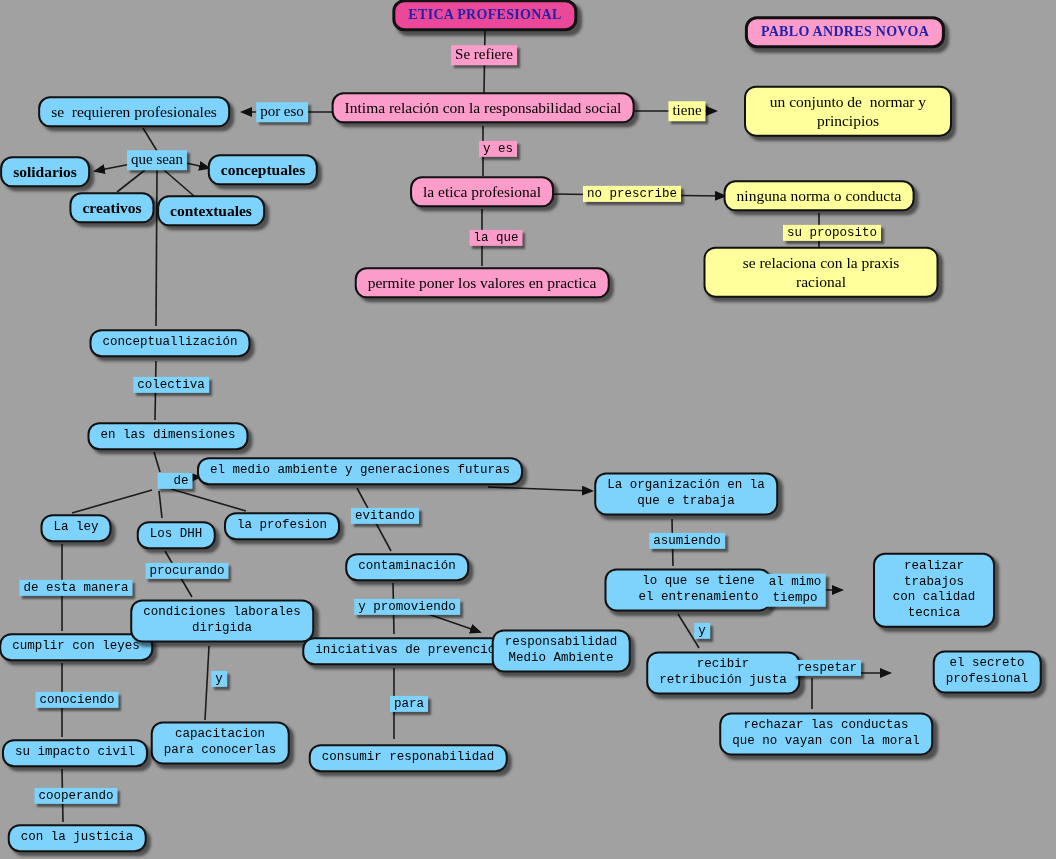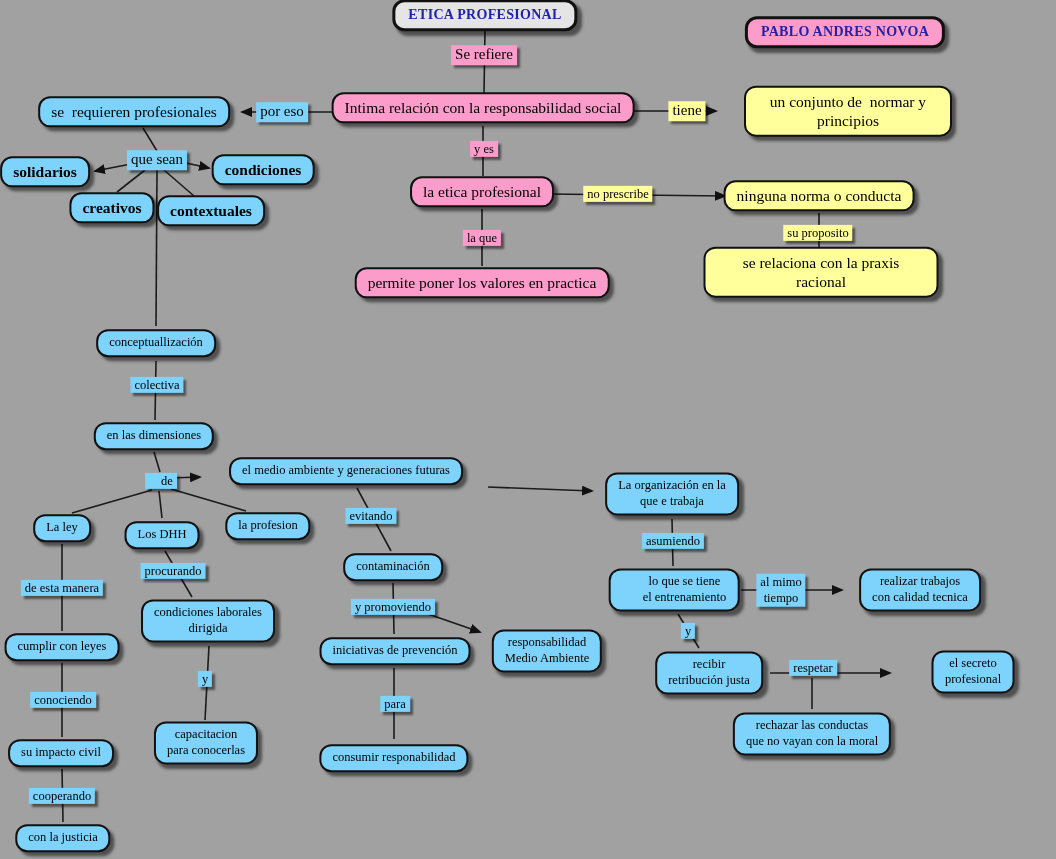--- a/index.html
+++ b/index.html
@@ -32,24 +32,24 @@
   .lbl{
     background:#c99df1;
     padding:0 4px;
     line-height:1.3;
     box-shadow:3px 3px 2px rgba(0,0,0,.5);
     text-align:center;
   }
   .purple{background:#7dd3fc;}
   .pink{background:#fb9cca;}
   .yellow{background:#ffff9b;}
-  .cyan{background:#e5e5e5;}
+  .cyan{background:#ec4899;}
   .f-serif{font-family:"Liberation Serif","DejaVu Serif",serif;font-size:15.5px;}
   .lbl.f-serif{font-size:15px;}
-  .f-sans{font-family:Liberation Serif, serif;font-size:12.5px;}
+  .f-sans{font-family:Liberation Mono, monospace;font-size:12.5px;margin-left:14px;}
   .bold{font-weight:bold;}
   .navy{color:#2222a8;}
   .thick{border-width:3px;font-size:14px;letter-spacing:.3px;padding:4px 13px;}
 </style>
 </head>
 <body>
 
 <div id="canvas">
   <svg id="edge-layer" width="1056" height="859" viewBox="0 0 1056 859">
     <defs>
@@ -94,21 +94,21 @@
         <line x1="209" y1="646" x2="205" y2="720"></line>
       </g>
   </svg>
   <div id="node-layer">
       <div class="item node cyan f-serif bold navy thick" style="left: 485px; top: 15px;">ETICA PROFESIONAL</div>
       <div class="item node pink f-serif bold navy thick" style="left: 845px; top: 32px;">PABLO ANDRES NOVOA</div>
       <div class="item node purple f-serif" style="left: 134px; top: 112px;">se  requieren profesionales</div>
       <div class="item node pink f-serif" style="left: 483px; top: 108px;">Intima relación con la responsabilidad social</div>
       <div class="item node yellow f-serif" style="left: 848px; top: 111px;">un conjunto de  normar y principios</div>
       <div class="item node purple f-serif bold" style="left: 45px; top: 172px;">solidarios</div>
-      <div class="item node purple f-serif bold" style="left: 263px; top: 170px;">condiciones</div>
+      <div class="item node purple f-serif bold" style="left: 263px; top: 170px;">conceptuales</div>
       <div class="item node purple f-serif bold" style="left: 112px; top: 208px;">creativos</div>
       <div class="item node purple f-serif bold" style="left: 211px; top: 211px;">contextuales</div>
       <div class="item node pink f-serif" style="left: 482px; top: 192px;">la etica profesional</div>
       <div class="item node yellow f-serif" style="left: 819px; top: 196px;">ninguna norma o conducta</div>
       <div class="item node pink f-serif" style="left: 482px; top: 283px;">permite poner los valores en practica</div>
       <div class="item node yellow f-serif" style="left: 821px; top: 272px;">se relaciona con la praxis racional</div>
       <div class="item node purple f-sans" style="left: 156px; top: 343px;">conceptuallización</div>
       <div class="item node purple f-sans" style="left: 154px; top: 436px;">en las dimensiones</div>
       <div class="item node purple f-sans" style="left: 346px; top: 471px;">el medio ambiente y generaciones futuras</div>
       <div class="item node purple f-sans" style="left: 672px; top: 494px;">La organización en la

